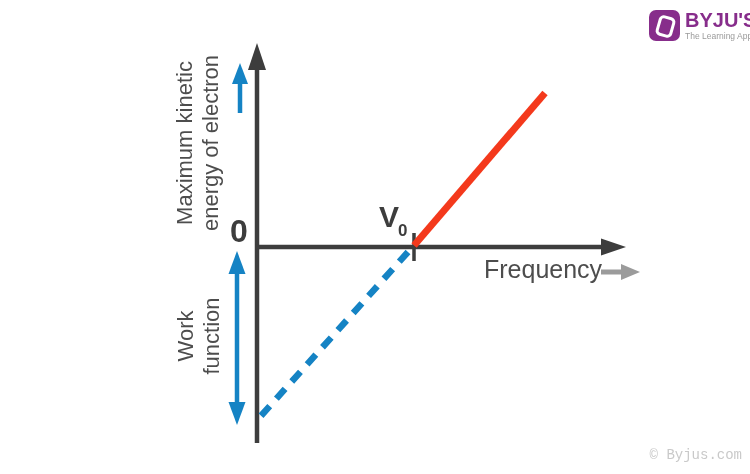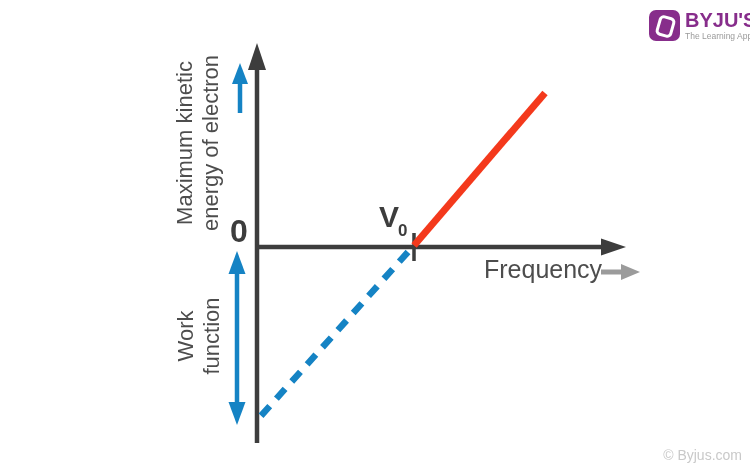--- a/index.html
+++ b/index.html
@@ -79,20 +79,21 @@
     line-height: 10px;
   }
 
   
   .copyright {
     position: absolute;
     right: 8px;
     bottom: 11px;
     color: var(--copyright-gray, #c9c9c9);
     font-size: 14px;
+    font-family: Liberation Mono, monospace;
   }
 </style>
 </head>
 <body>
 
 <div class="stage">
 
   <svg width="750" height="474" viewBox="0 0 750 474" aria-hidden="true">
 
     <line class="axis" x1="257" y1="443" x2="257" y2="64"></line>

